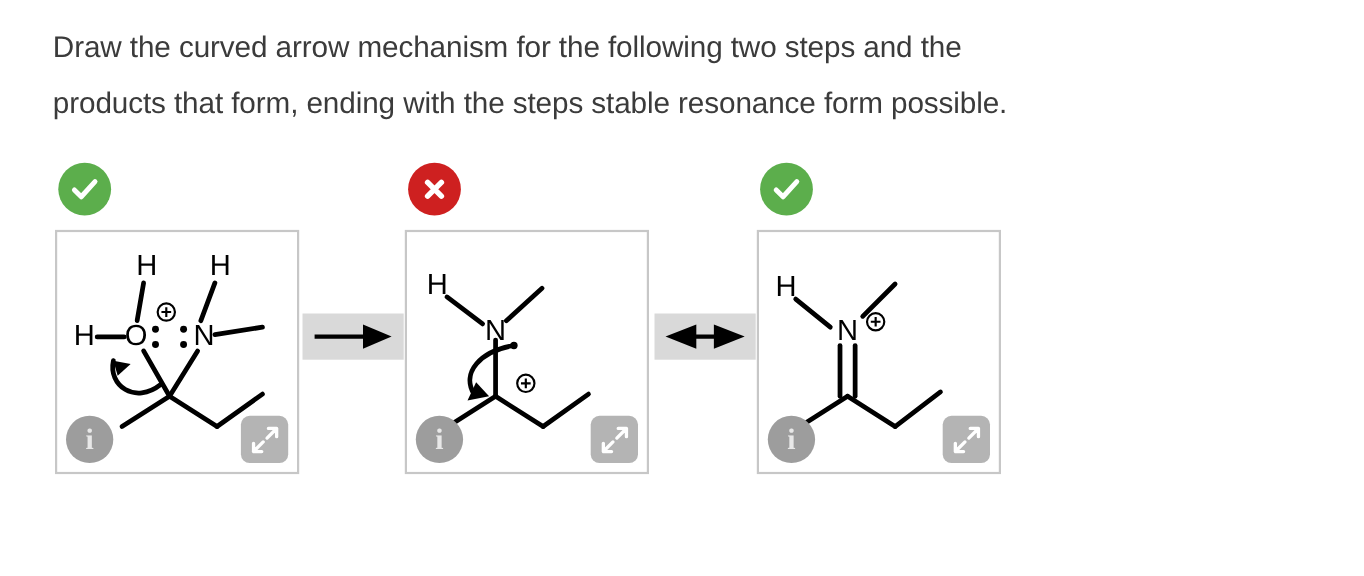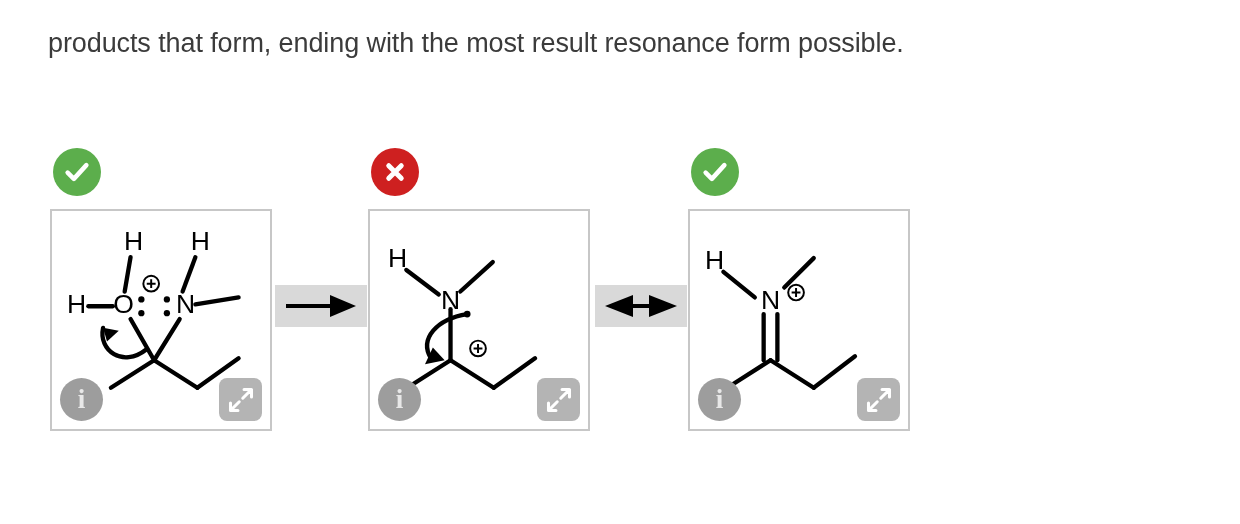--- a/index.html
+++ b/index.html
@@ -120,21 +120,22 @@
     display: flex;
     align-items: center;
     justify-content: center;
   }
   .expand-btn svg { width: 28px; height: 28px; display: block; }
 </style>
 </head>
 <body>
 
 <div id="prompt">
-  <span class="line">products that form, ending with the most result resonance form possible.</span>
+  <span class="line">Draw the curved arrow mechanism for the following two steps and the</span>
+  <span class="line">products that form, ending with the steps stable resonance form possible.</span>
 </div>
 
 <div id="strip">
 
   <div class="badge ok b1">
     <span>
       <svg viewBox="0 0 24 24" aria-hidden="true">
         <path d="M4.5 12.5 L9.5 17.5 L19.5 6.5" fill="none" stroke="#ffffff" stroke-width="3.6" stroke-linecap="round" stroke-linejoin="round"></path>
       </svg>
     </span>

